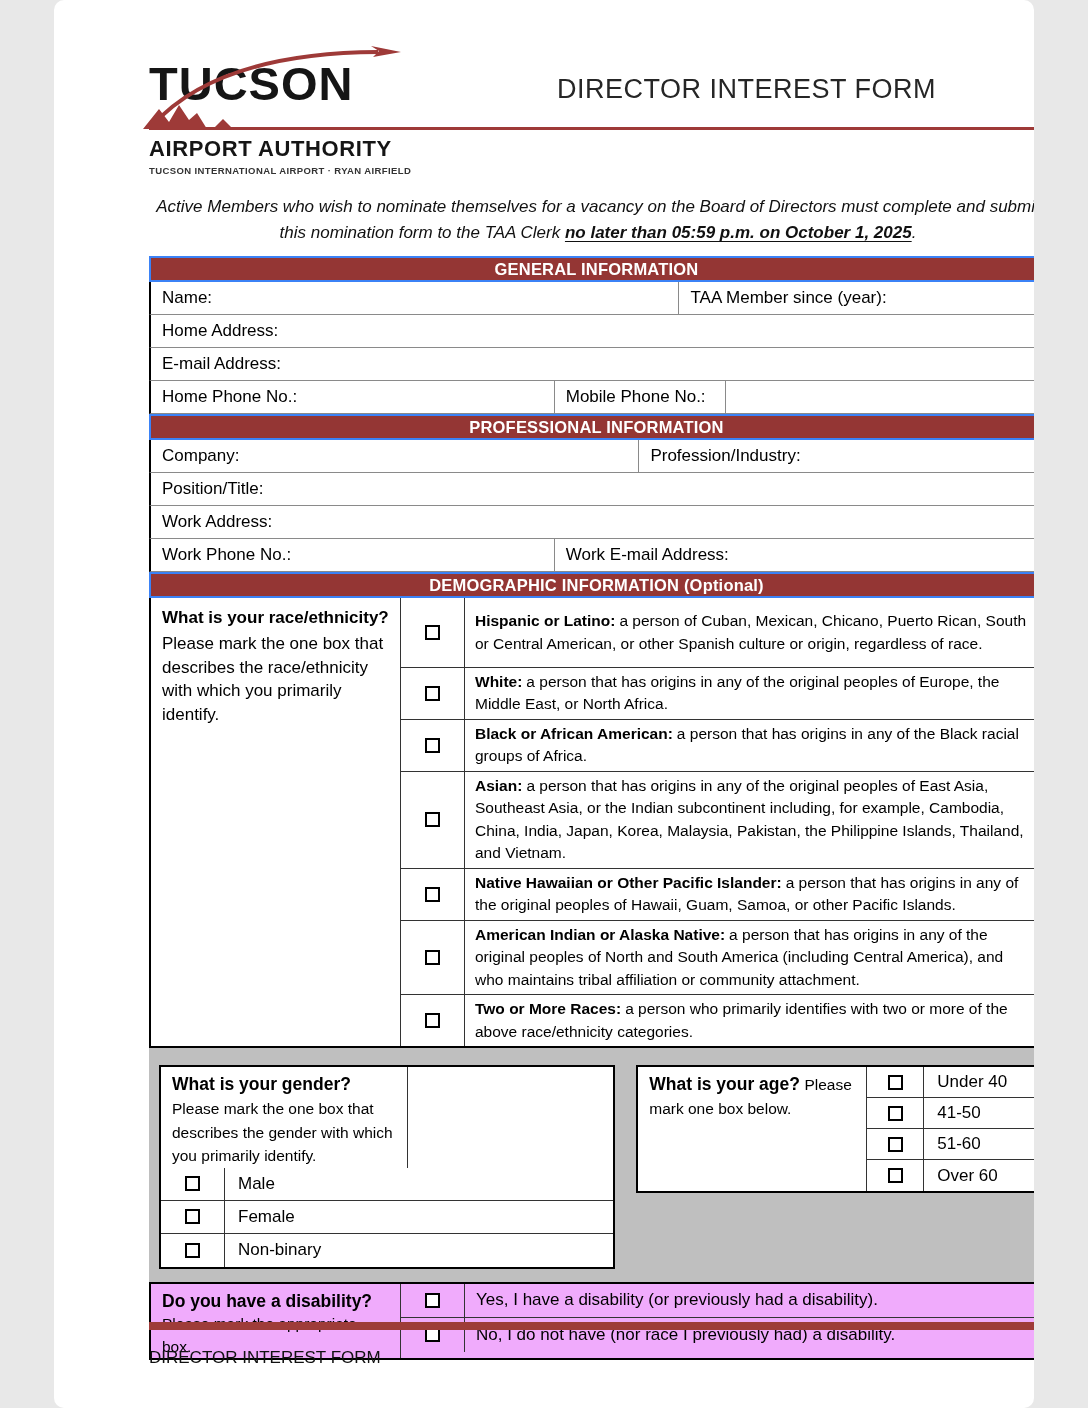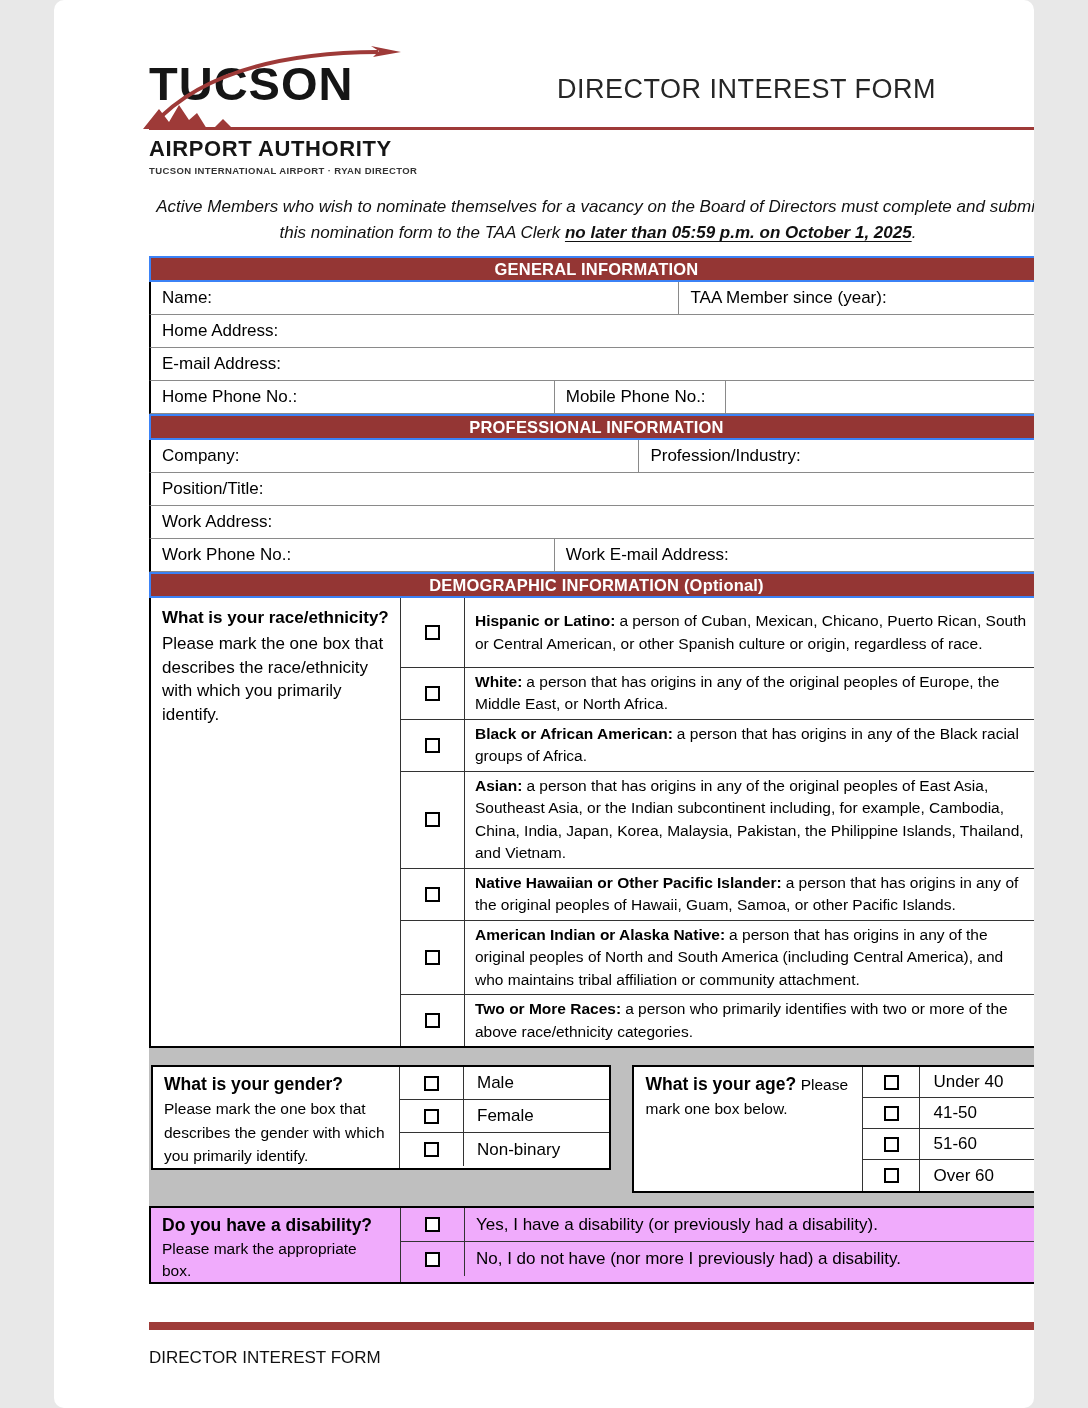--- a/index.html
+++ b/index.html
@@ -42,21 +42,21 @@
   .race-row { display:flex; border-bottom:1px solid #333; }
   .race-row:last-child { border-bottom:none; }
   .race-cb { width:64px; border-right:1px solid #333; display:flex; align-items:center; justify-content:center; }
   .race-desc { flex:1; padding:3px 10px; font-size:15.5px; line-height:1.45; display:flex; align-items:center; }
   .race-desc b { margin-right:4px; }
   .h0{min-height:70px;} .h1{min-height:47px;} .h2{min-height:46px;} .h3{min-height:92px;} .h4{min-height:46px;} .h5{min-height:69px;} .h6{min-height:45px;}
 
   
   .gray { background:#bfbfbf; padding:17px 0 13px 0; display:flex; align-items:flex-start; }
   .mini-table { display:flex; border:2px solid #000; background:#fff; }
-  .gender-table { width:461px; margin-left:2px; }
+  .gender-table { width:461px; margin-left:10px;flex-direction:column; }
   .age-table { width:412px; margin-left:21px; }
   .mini-q { border-right:1px solid #333; padding:5px 10px 0 11px; line-height:1.45; }
   .gender-q { width:247px; }
   .age-q { width:229px; }
   .mini-q b { font-size:17.5px; }
   .mini-q .instr { font-size:15.5px; }
   .mini-opts { flex:1; display:flex; flex-direction:column; }
   .mini-row { display:flex; align-items:center; border-bottom:1px solid #333; }
   .mini-row:last-child { border-bottom:none; }
   .gender-table .mini-row { height:33px; }
@@ -88,21 +88,21 @@
 
   <div class="logo">
     <div class="logo-word">TUCSON</div>
     <svg class="logo-art" viewBox="0 0 300 86">
       <path d="M 10 80 Q 75 8 235 7" stroke="#9e3a38" stroke-width="4" fill="none"></path>
       <polygon points="228,1 258,7 230,12 236,6" fill="#9e3a38"></polygon>
       <polygon points="0,84 16,64 26,77 36,60 46,75 54,68 64,84" fill="#9e3a38"></polygon>
       <polygon points="70,84 80,74 90,84" fill="#9e3a38"></polygon>
     </svg>
     <div class="logo-sub">AIRPORT AUTHORITY</div>
-    <div class="logo-tag">TUCSON INTERNATIONAL AIRPORT · RYAN DIRECTOR</div>
+    <div class="logo-tag">TUCSON INTERNATIONAL AIRPORT · RYAN AIRFIELD</div>
   </div>
   <div class="rule-top"></div>
   <div class="doc-title">DIRECTOR INTEREST FORM</div>
 
   <div class="intro"><span>Active Members who wish to nominate themselves for a vacancy on the Board of Directors must complete and submit this nomination form to the TAA Clerk </span><b><u>no later than 05:59 p.m. on October 1, 2025</u></b><span>.</span></div>
 
   <div class="form">
 
     <div class="sec-head">GENERAL INFORMATION</div>
     <div class="frow">
@@ -299,21 +299,21 @@
         <div class="disab-row">
           <div class="disab-cb">
               <span class="cb"></span>
             </div>
           <div class="disab-text">Yes, I have a disability (or previously had a disability).</div>
         </div>
         <div class="disab-row">
           <div class="disab-cb">
               <span class="cb"></span>
             </div>
-          <div class="disab-text">No, I do not have (nor more I previously had) a disability.</div>
+          <div class="disab-text">No, I do not have (nor race I previously had) a disability.</div>
         </div>
       </div>
     </div>
 
   </div>
 
   <div class="footer-bar"></div>
   <div class="footer-row">
     <span>DIRECTOR INTEREST FORM</span>
     <span>1</span>

